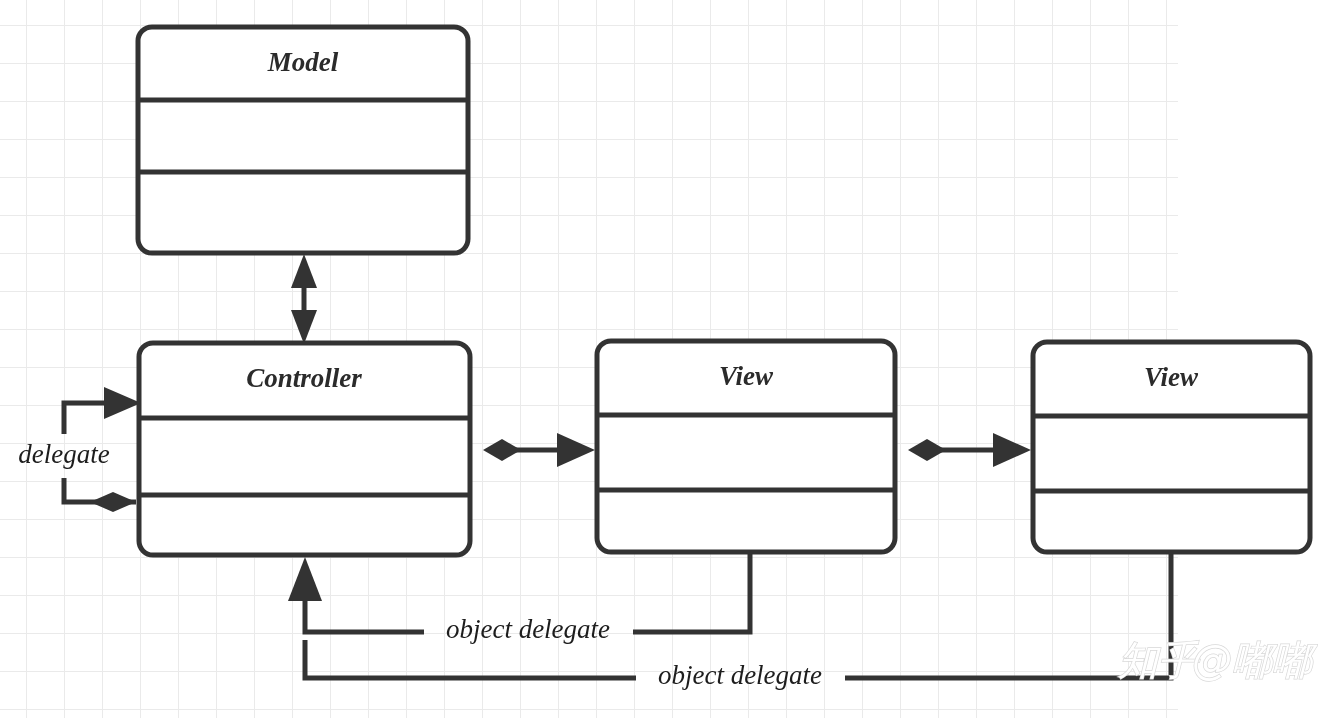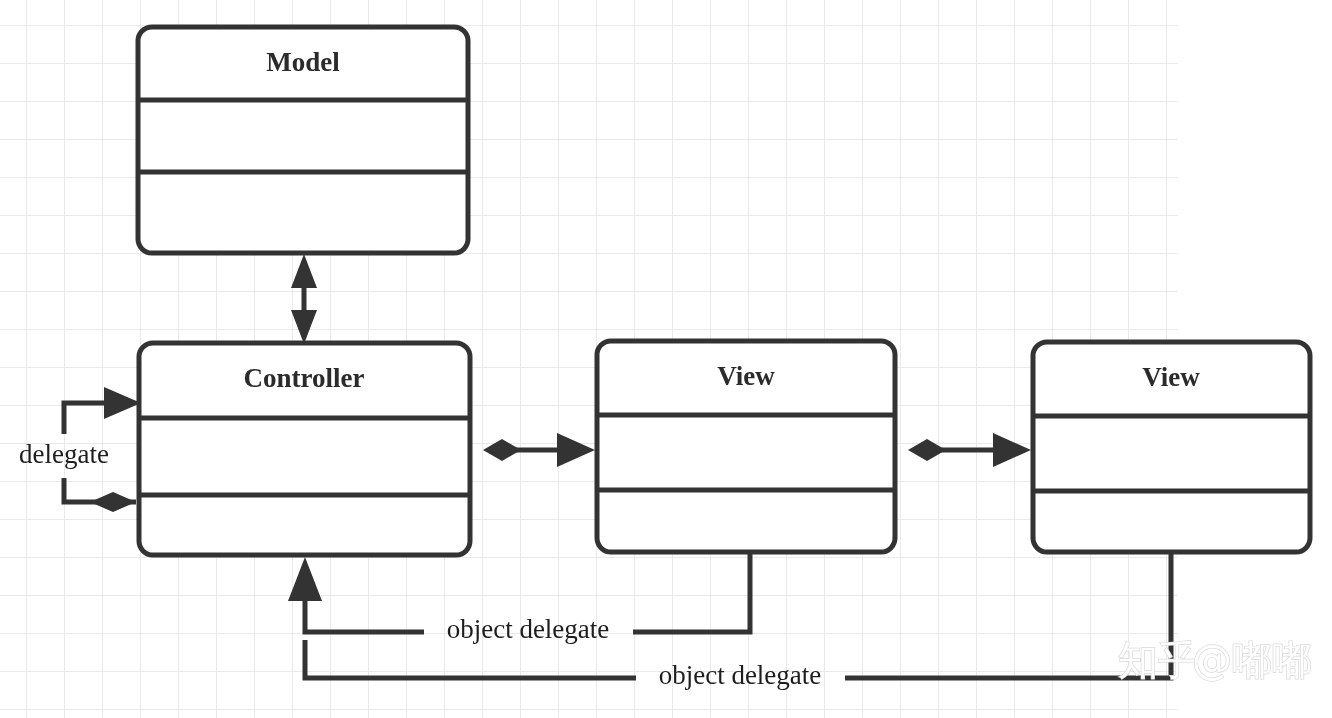--- a/index.html
+++ b/index.html
@@ -16,20 +16,21 @@
   #canvas {
     position: relative;
     width: 1178px;
     height: 718px;
     background-color: #ffffff;
     background-image:
       linear-gradient(to right, #eaeaea 1px, transparent 1px),
       linear-gradient(to bottom, #eaeaea 1px, transparent 1px);
     background-size: 38px 38px;
     background-position: -12px -13px;
+    font-style: italic;
   }
   #diagram-svg {
     position: absolute;
     left: 0;
     top: 0;
     width: 1332px;
     height: 718px;
   }
   .uml-title {
     font-family: "Liberation Serif", "DejaVu Serif", serif;

